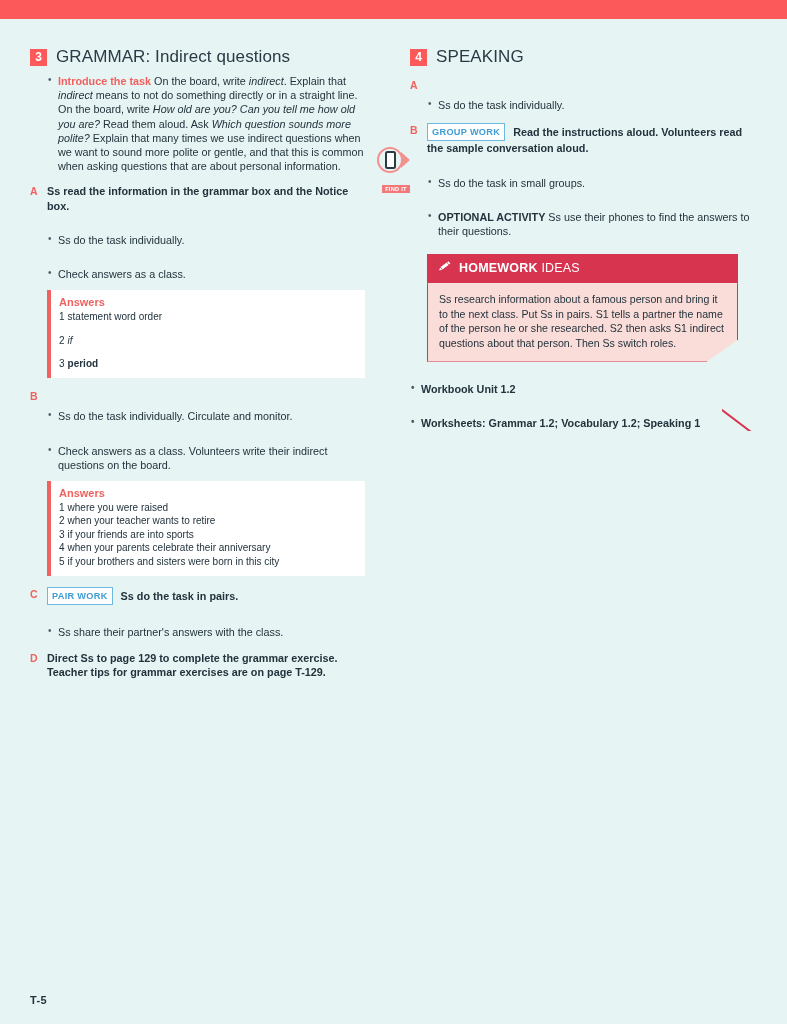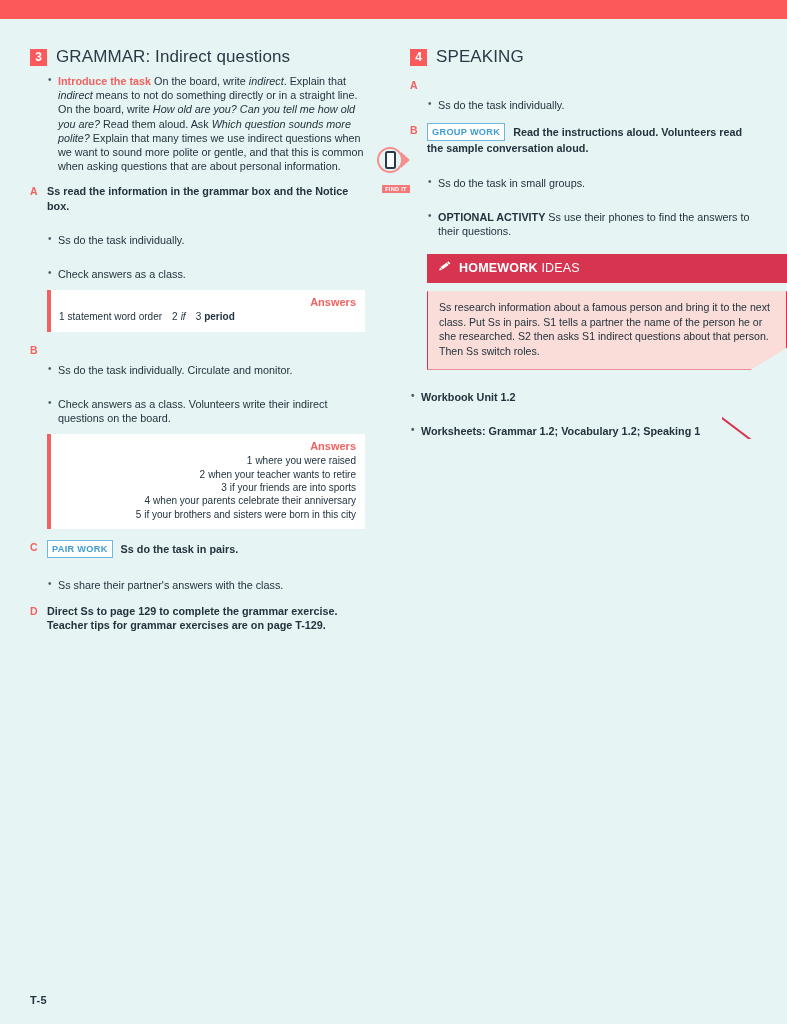--- a/index.html
+++ b/index.html
@@ -119,32 +119,32 @@
   }
 
   
   .answers {
     background: #ffffff;
     border-left: 4px solid #f0625f;
     padding: 6px 9px 8px 8px;
     margin: 9px 0 0 17px;
     width: 318px;
     box-sizing: border-box;
-    text-align: right;
   }
   .answers-title {
     color: #f0625f;
     font-weight: bold;
     font-size: 11px;
     margin-bottom: 2px;
   }
   .answers-line {
     font-size: 10px;
     line-height: 13.4px;
     color: #22333d;
+    flex-direction: column;
   }
   .answers-line .num { margin-right: 3px; }
   .ans-row { display: flex; gap: 10px; }
 
   
   .badge-work {
     display: inline-block;
     border: 1px solid #6fb8e0;
     color: #3f9cd4;
     background: #ffffff;
@@ -200,21 +200,21 @@
     font-size: 5.6px;
     font-weight: bold;
     letter-spacing: .3px;
     padding: 1px 3px;
     margin-top: 1px;
   }
 
   
   .hw {
     margin: 16px 0 0 17px;
-    width: 360px;
+    width: 311px;
   }
   .hw-head {
     background: #d6344f;
     color: #ffffff;
     padding: 5px 10px 6px 10px;
     display: flex;
     align-items: center;
     gap: 7px;
     font-size: 12.5px;
     letter-spacing: .2px;
@@ -227,21 +227,20 @@
     border: 1.5px solid #d6344f;
     border-top: none;
     padding: 9px 12px 10px 11px;
     font-size: 10.6px;
     line-height: 14.6px;
     color: #22333d;
     box-sizing: border-box;
     -webkit-clip-path: polygon(0 0, 100% 0, 100% 72%, 90% 100%, 0 100%);
     clip-path: polygon(0 0, 100% 0, 100% 72%, 90% 100%, 0 100%);
     position: relative;
-    margin-top: 8px;
   }
   .hw-fold {
     position: absolute;
     right: -1px; bottom: -1px;
     width: 34px; height: 26px;
     overflow: hidden;
     pointer-events: none;
   }
   .hw-fold:after {
     content: "";

